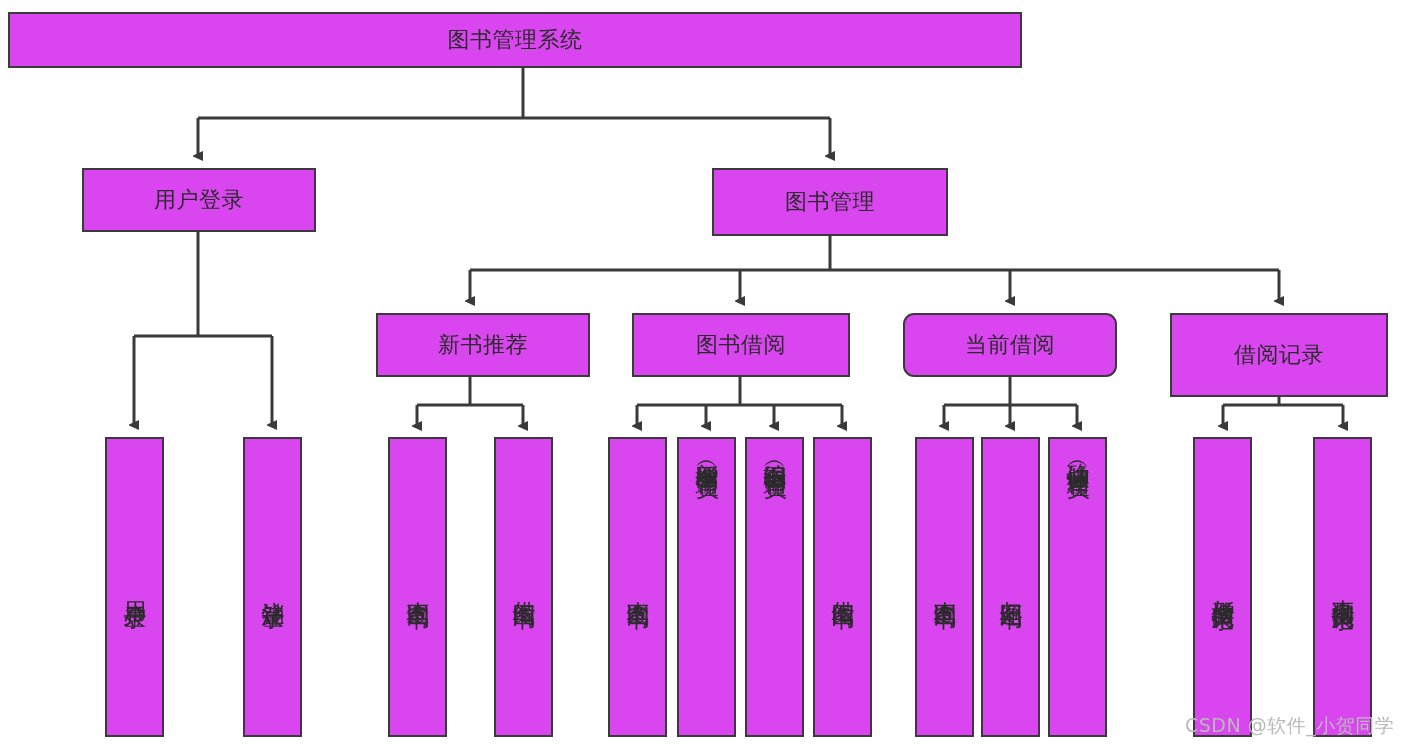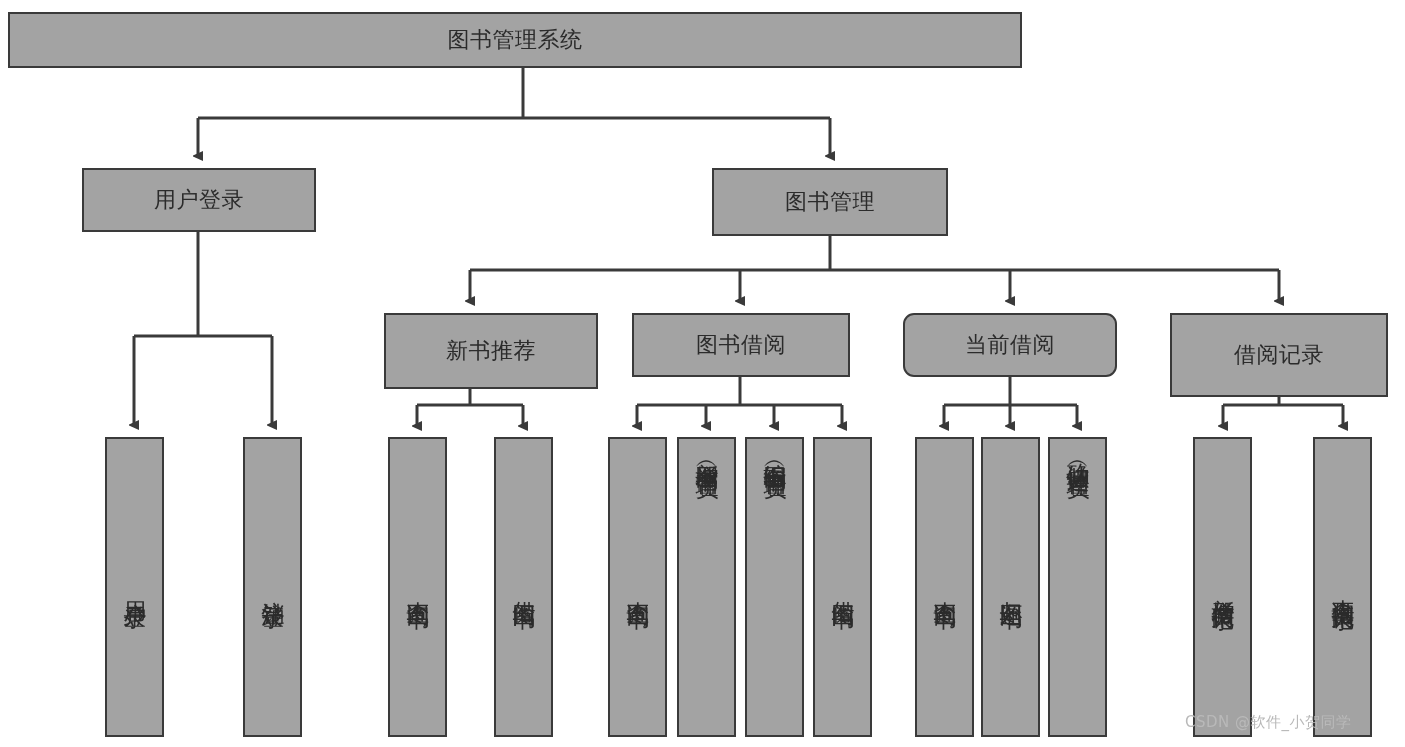--- a/index.html
+++ b/index.html
@@ -24,21 +24,21 @@
     left: 0;
     top: 0;
     width: 1405px;
     height: 747px;
     pointer-events: none;
   }
   .node {
     position: absolute;
     box-sizing: border-box;
     border: 2px solid #3a3a3a;
-    background: #a3a3a3;
+    background: #d946ef;
     color: #2b2b2b;
     display: flex;
     align-items: center;
     justify-content: center;
     text-align: center;
     z-index: 2;
   }
   .node .lbl {
     display: block;
     line-height: 1.08;
@@ -66,21 +66,21 @@
   }
   
   .node.v.center {
     align-items: center;
     padding-top: 0;
   }
   .watermark {
     position: absolute;
     left: 1185px;
     top: 713px;
-    font-size: 15px;
+    font-size: 19px;
     color: #b9b9b9;
     white-space: nowrap;
     z-index: 3;
     letter-spacing: 0.5px;
   }
 </style>
 </head>
 <body>
 
 <div id="canvas">
@@ -140,21 +140,21 @@
   </div>
 
   <div class="node h" style="left:82px; top:168px; width:234px; height:64px;">
     <span class="lbl">用户登录</span>
   </div>
 
   <div class="node h" style="left:712px; top:168px; width:236px; height:68px;">
     <span class="lbl">图书管理</span>
   </div>
 
-  <div class="node h" style="left:384px; top:313px; width:214px; height:76px;text-align:right;">
+  <div class="node h" style="left:376px; top:313px; width:214px; height:64px;text-align:right;">
     <span class="lbl">新书推荐</span>
   </div>
 
   <div class="node h" style="left:632px; top:313px; width:218px; height:64px;">
     <span class="lbl">图书借阅</span>
   </div>
 
   <div class="node h" style="left:903px; top:313px; width:214px; height:64px;border-radius:11px;">
     <span class="lbl">当前借阅</span>
   </div>

